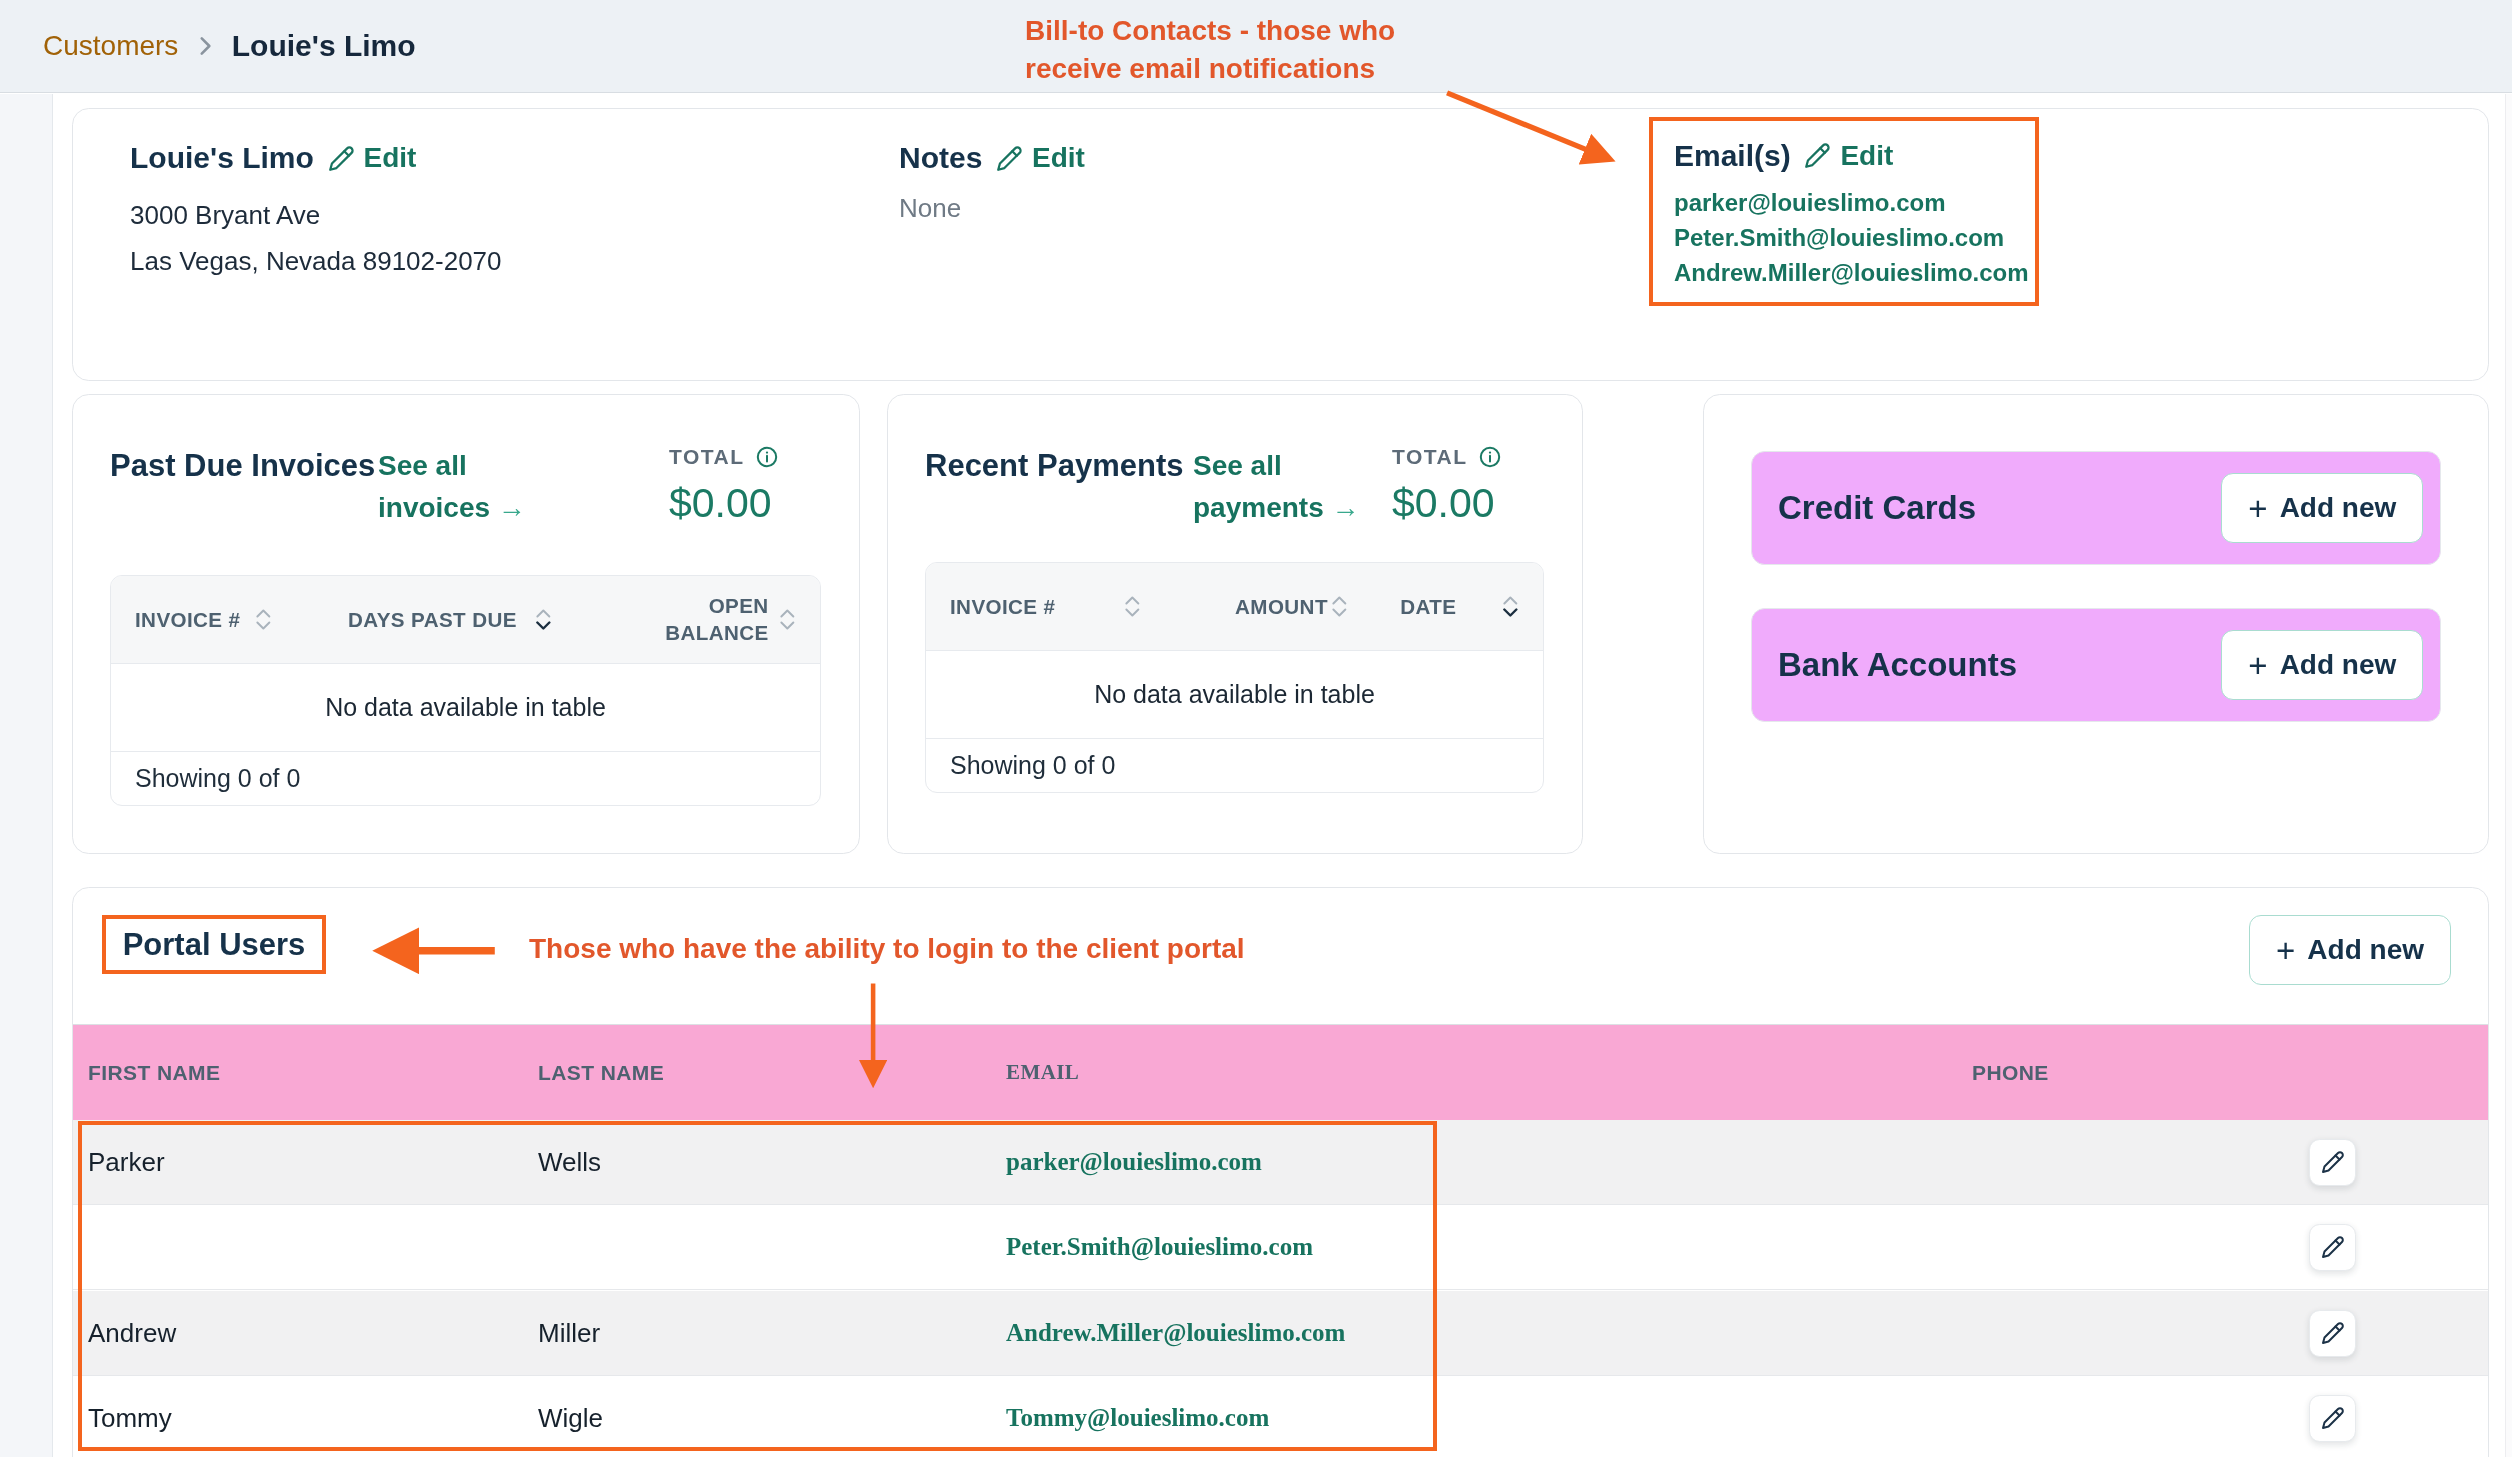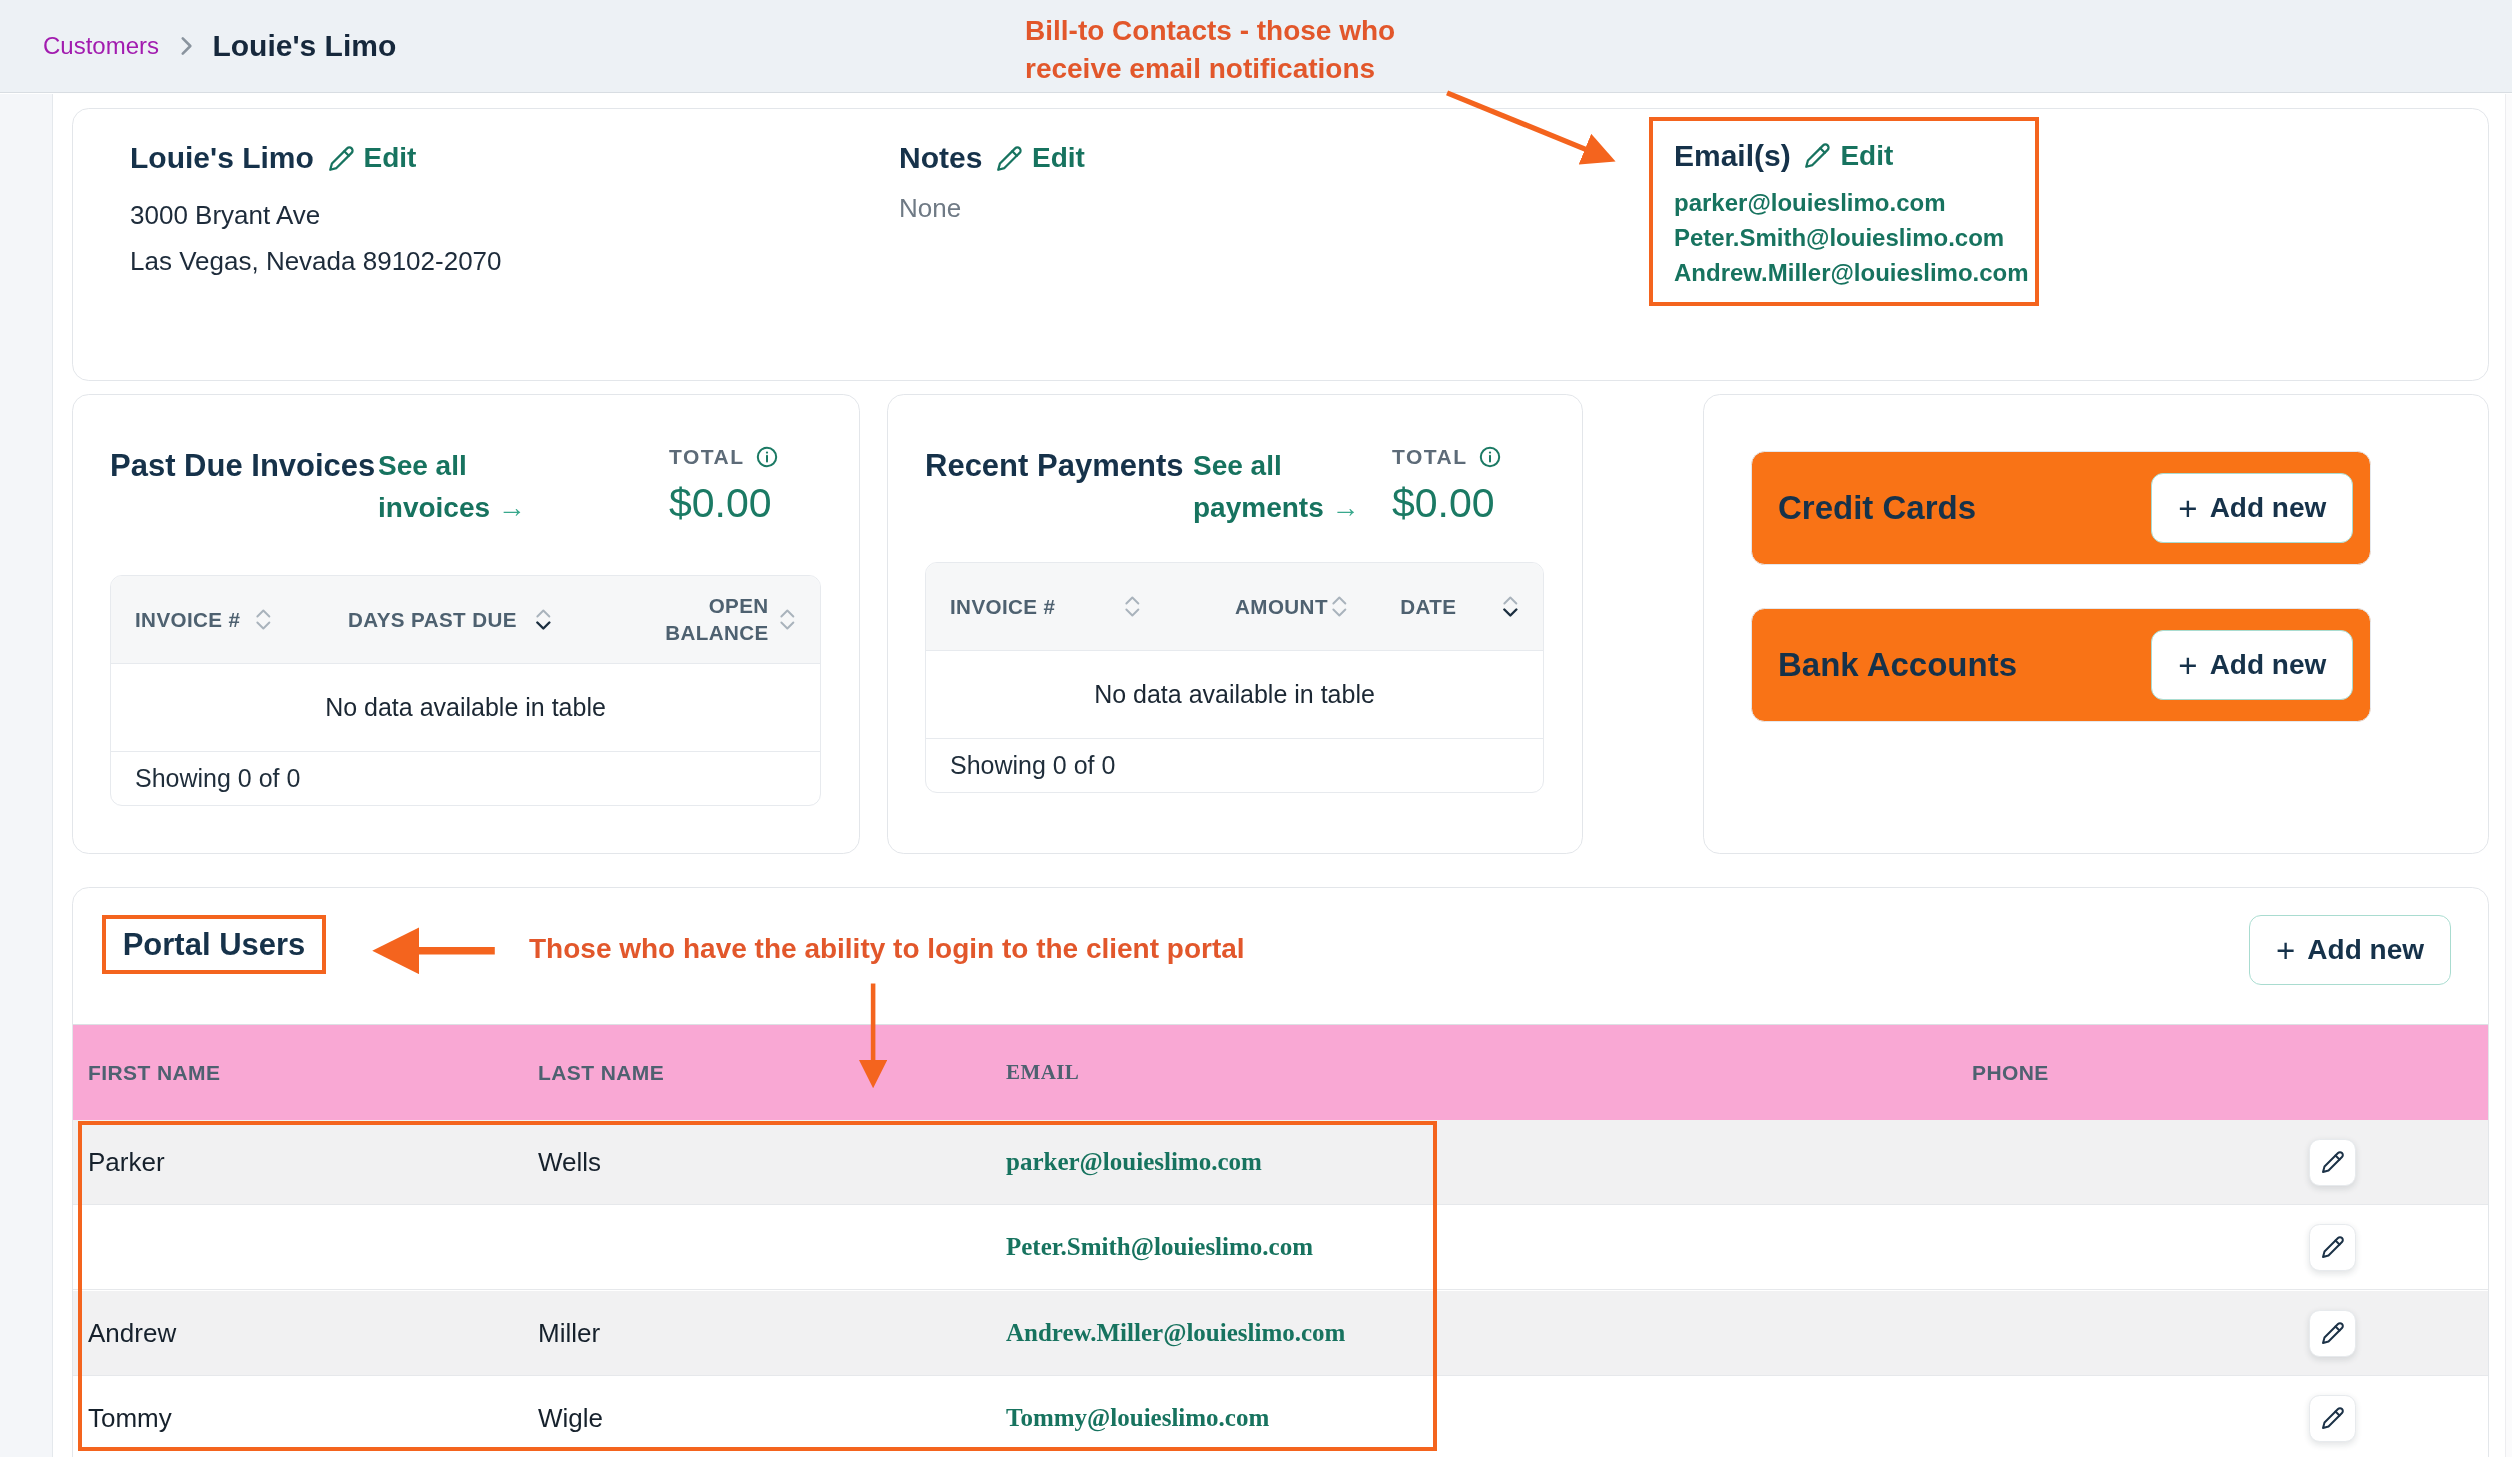--- a/index.html
+++ b/index.html
@@ -7,21 +7,21 @@
   #page{
     position:relative;width:2512px;height:1457px;overflow:hidden;
     font-family:"Liberation Sans",sans-serif;color:#1c2b38;background:#ffffff;
   }
   
   .topbar{
     position:absolute;left:0;top:0;width:2512px;height:93px;
     background:#edf1f5;border-bottom:0.8px solid #d8dde2;
     display:flex;align-items:center;padding-left:43px;z-index:5;
   }
-  .crumb-parent{font-size:24px;color:#a21caf;font-weight:400;cursor:pointer;}
+  .crumb-parent{font-size:28px;color:#a16207;font-weight:400;cursor:pointer;}
   .crumb-chevron{margin:0 13.7px;display:flex;align-items:center;color:#8a949e;}
   .crumb-current{font-size:30px;color:#16283c;font-weight:700;}
   
   .left-rail{
     position:absolute;left:0;top:94px;bottom:0;width:53px;
     background:#f4f6f9;border-right:0.8px solid #e4e8ec;
   }
   .scroll-edge{position:absolute;right:0;top:94px;bottom:0;width:6.9px;background:#fbfbfc;border-left:0.8px solid #ededf0;}
   
   .card{
@@ -69,22 +69,22 @@
   .pd3{margin-left:auto;gap:10.7px;}
   .pd3 .two-line{display:inline-block;width:120px;text-align:right;line-height:1.3;}
   .rp1{width:305px;gap:69px;}
   .rp2{width:152px;gap:3px;}
   .rp3{margin-left:23px;gap:46px;}
   .mt-empty{height:88px;display:flex;align-items:center;justify-content:center;
     font-size:25px;color:#1b2733;border-bottom:0.8px solid #e7eaee;}
   .mt-footer{height:53px;display:flex;align-items:center;padding:0 24px;font-size:25px;color:#1f2d3a;}
   
   .sub-card{
-    position:absolute;left:47px;width:620px;height:114px;
-    border:0.8px solid #e5e8ec;border-radius:13.7px;background:#f97316;
+    position:absolute;left:47px;width:690px;height:114px;
+    border:0.8px solid #e5e8ec;border-radius:13.7px;background:#f0abfc;
     display:flex;align-items:center;padding:0 16.7px 0 26px;
   }
   .sub-title{font-size:33px;font-weight:700;color:#16324a;margin:0;}
   .add-btn{
     margin-left:auto;display:inline-flex;align-items:center;gap:12px;
     height:70px;padding:0 26px;background:#fff;border:1.5px solid #a9dcd0;border-radius:12px;
     font-family:"Liberation Sans",sans-serif;font-size:28px;font-weight:700;color:#16324a;cursor:pointer;
   }
   .add-btn .plus{font-size:33px;font-weight:400;line-height:1;}
   

